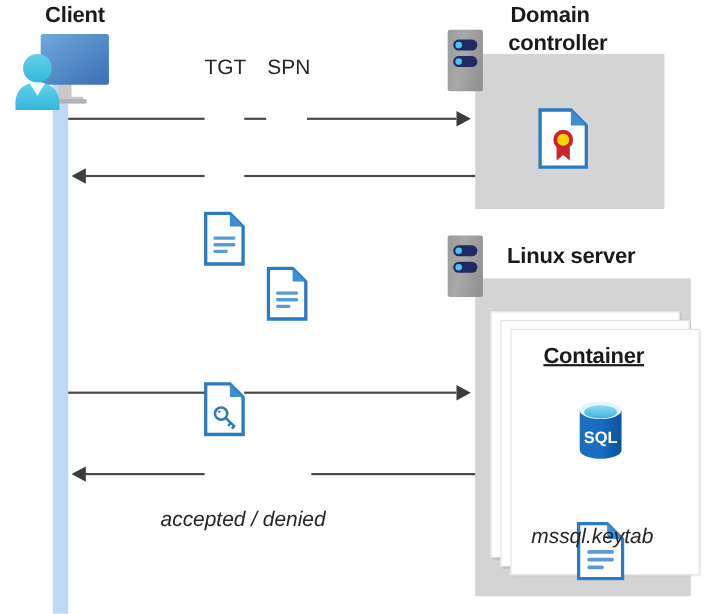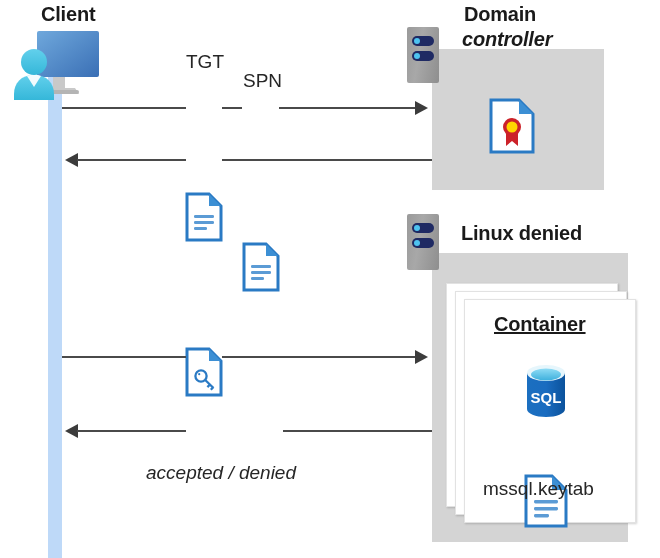--- a/index.html
+++ b/index.html
@@ -81,21 +81,21 @@
 <div class="abs srv" style="left:407px;top:27px;">
   <span class="bar b1">
       <i></i>
     </span>
   <span class="bar b2">
       <i></i>
     </span>
 </div>
 
 <div class="abs hdr" style="left:464px;top:2px;">Domain</div>
-<div class="abs hdr" style="left:462px;top:27px;font-style:italic;">controller</div>
+<div class="abs hdr" style="left:462px;top:27px;">controller</div>
 
 <div class="abs doc" style="left:489px;top:98px;">
   <svg width="46" height="56" viewBox="0 0 46 56">
     <path d="M2 2 h28 l14 14 v38 H2 z" fill="#ffffff" stroke="#2a7ac4" stroke-width="3"></path>
     <path d="M30 2 l14 14 h-14 z" fill="#3c8fd4"></path>
 
     <path d="M17 32 l0 16 l6 -5 l6 5 l0 -16 z" fill="#cc2229"></path>
     <circle cx="23" cy="29" r="9" fill="#cc2229"></circle>
     <circle cx="23" cy="29" r="5.5" fill="#ffd500"></circle>
   </svg>
@@ -105,21 +105,21 @@
 
 <div class="abs srv" style="left:407px;top:214px;">
   <span class="bar b1">
       <i></i>
     </span>
   <span class="bar b2">
       <i></i>
     </span>
 </div>
 
-<div class="abs hdr" style="left:461px;top:221px;">Linux denied</div>
+<div class="abs hdr" style="left:461px;top:221px;">Linux server</div>
 
 <div class="card" style="left:446px;top:283px;width:170px;height:222px;"></div>
 <div class="card" style="left:455px;top:291px;width:170px;height:222px;"></div>
 <div class="card" style="left:464px;top:299px;width:170px;height:222px;"></div>
 
 <div class="abs hdr" style="left:494px;top:312px;text-decoration:underline;">Container</div>
 
 <div class="abs" style="left:522px;top:364px;">
   <svg width="48" height="56" viewBox="0 0 48 56">
     <defs>
@@ -145,29 +145,29 @@
     <path d="M2 2 h26 l14 14 v36 H2 z" fill="#ffffff" stroke="#2a7ac4" stroke-width="3"></path>
     <path d="M28 2 l14 14 h-14 z" fill="#3c8fd4"></path>
     <g fill="#5b9bd5">
       <rect x="10" y="26" width="24" height="3.4" rx="1.4"></rect>
       <rect x="10" y="33" width="24" height="3.4" rx="1.4"></rect>
       <rect x="10" y="40" width="15" height="3.4" rx="1.4"></rect>
     </g>
   </svg>
 </div>
 
-<div class="abs lbl" style="left:483px;top:478px;">mssql.keytab</div>
+<div class="abs lbl" style="left:483px;top:478px;font-style:italic;">mssql.keytab</div>
 
 <div class="abs line" style="left:62px;top:107px;width:124px;"></div>
 <div class="abs line" style="left:222px;top:107px;width:20px;"></div>
 <div class="abs line" style="left:279px;top:107px;width:136px;"></div>
 <div class="abs arrowR" style="left:415px;top:101px;"></div>
 
 <div class="abs small-lbl" style="left:186px;top:51px;">TGT</div>
-<div class="abs small-lbl" style="left:243px;top:51px;margin-top:19px;">SPN</div>
+<div class="abs small-lbl" style="left:243px;top:51px;">SPN</div>
 
 <div class="abs doc" style="left:185px;top:82px;">
   <svg width="38" height="50" viewBox="0 0 38 50">
     <path d="M2 2 h22 l12 12 v34 H2 z" fill="#ffffff" stroke="#2a7ac4" stroke-width="3"></path>
     <path d="M24 2 l12 12 h-12 z" fill="#3c8fd4"></path>
     <g fill="#5b9bd5">
       <rect x="9" y="23" width="20" height="3" rx="1.3"></rect>
       <rect x="9" y="29" width="20" height="3" rx="1.3"></rect>
       <rect x="9" y="35" width="13" height="3" rx="1.3"></rect>
     </g>

